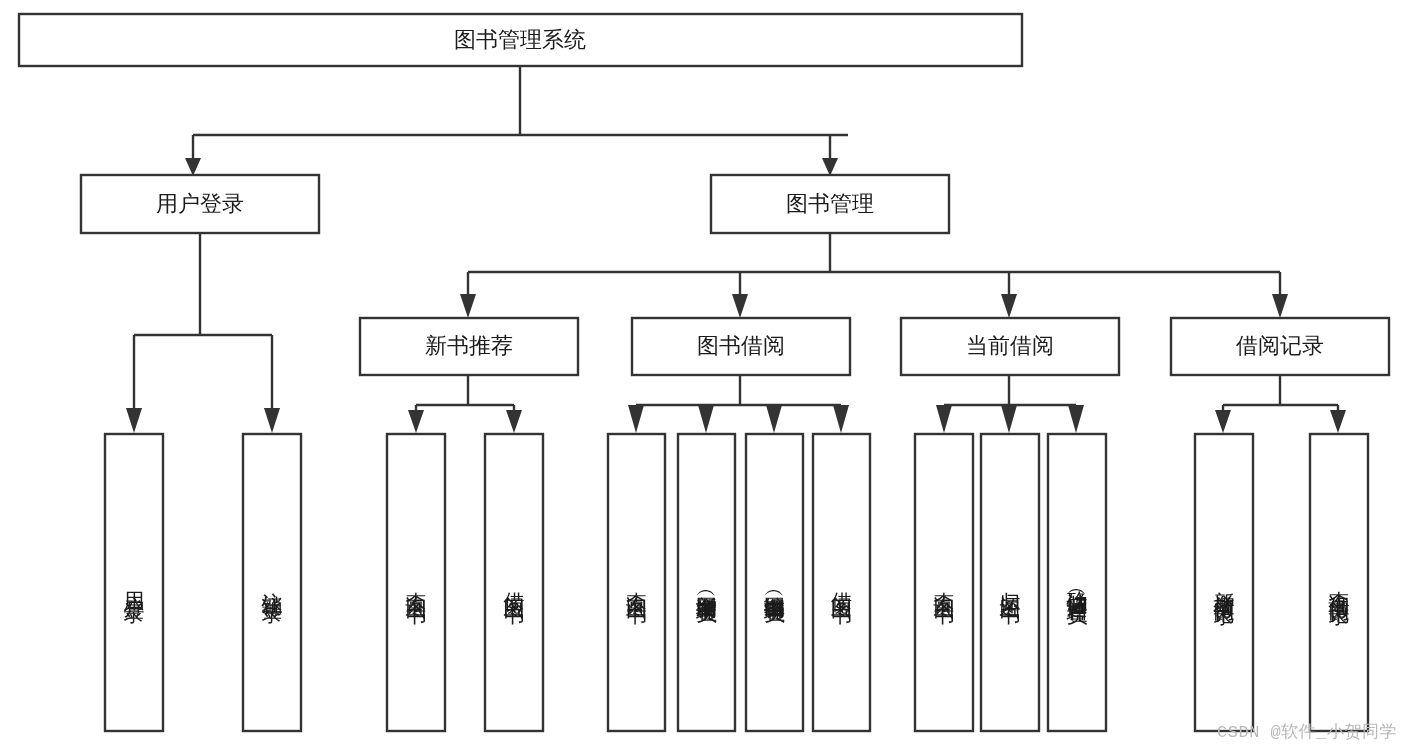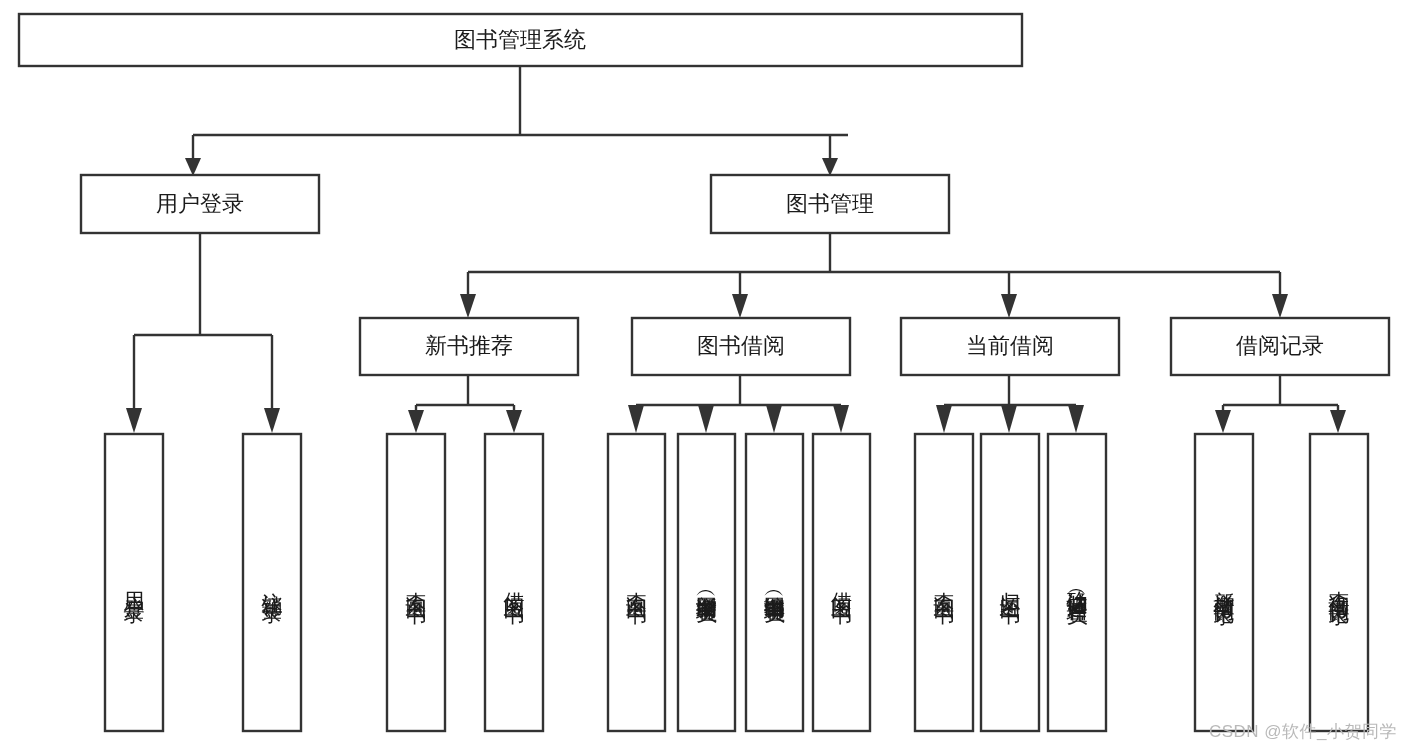--- a/index.html
+++ b/index.html
@@ -43,21 +43,21 @@
     stroke-linecap: butt;
   }
   .arrow-head {
     fill: #333333;
     stroke: none;
   }
   .watermark {
     position: absolute;
     right: 8px;
     bottom: 4px;
-    font-family: Liberation Sans, sans-serif;
+    font-family: Liberation Mono, monospace;
     font-size: 17px;
     color: #b9b9b9;
     letter-spacing: 0.5px;
     white-space: nowrap;
     user-select: none;
   }
   
   .vtext-wrap {
     width: 100%;
     height: 100%;

